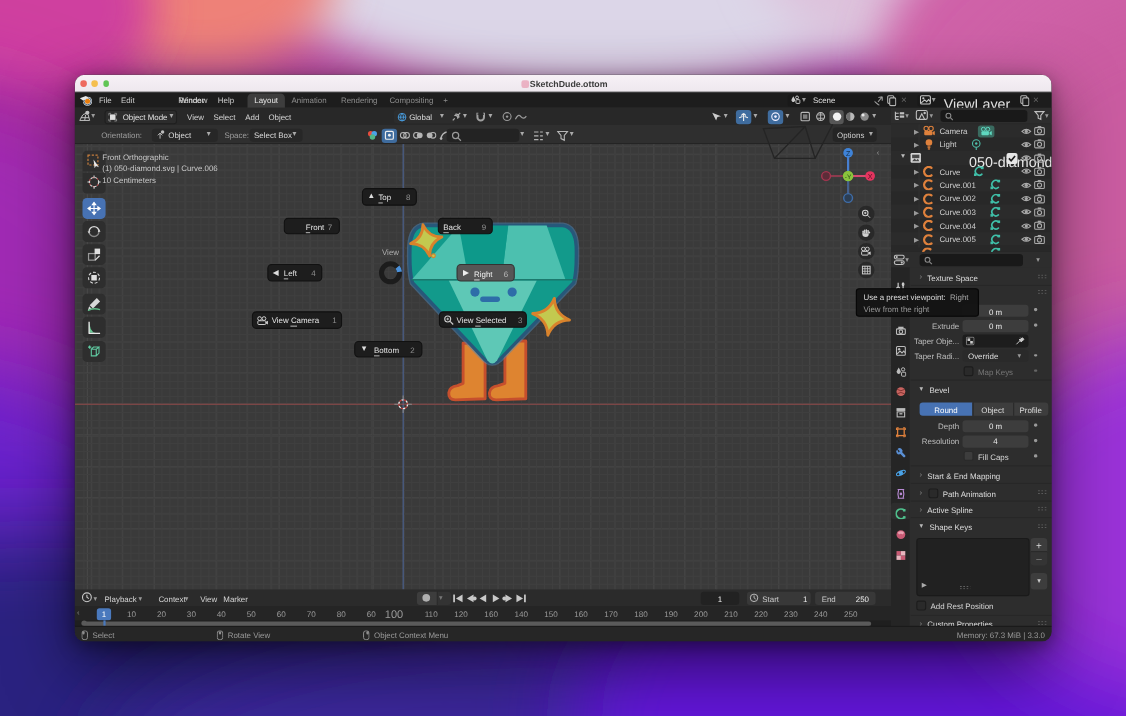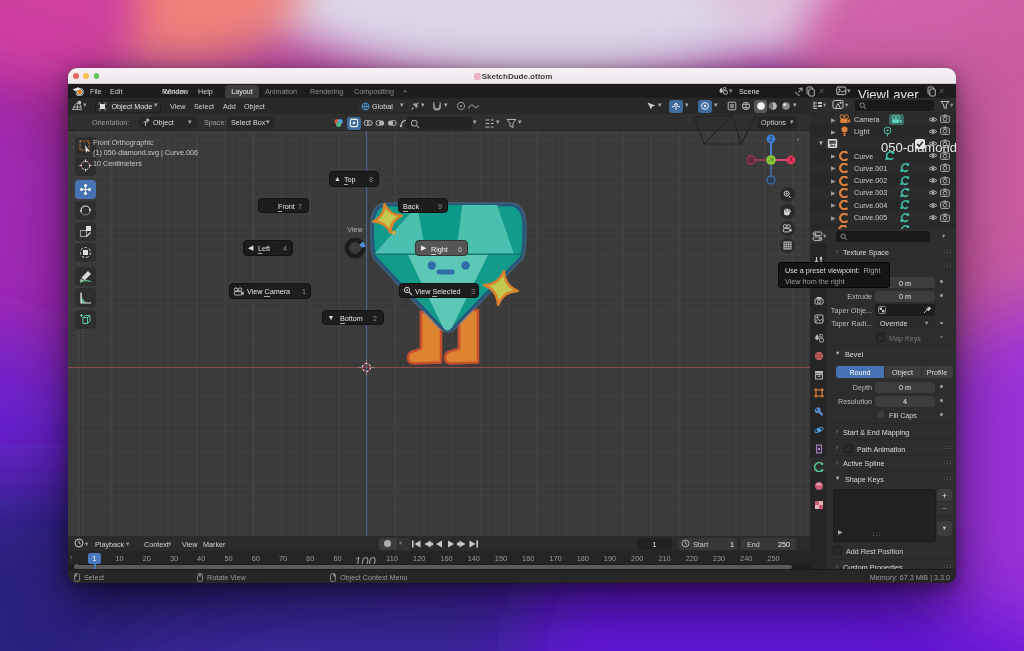--- a/index.html
+++ b/index.html
@@ -1009,21 +1009,21 @@
     <div class="txt" style="left:20px;top:18px;width:13px;text-align:center;color:#fff;">1</div>
     <div class="txt" style="left:36.5px;top:17.5px;width:30px;text-align:center;font-size:7.4px;color:#9a9a9a;">10</div>
     <div class="txt" style="left:63.8px;top:17.5px;width:30px;text-align:center;font-size:7.4px;color:#9a9a9a;">20</div>
     <div class="txt" style="left:91.0px;top:17.5px;width:30px;text-align:center;font-size:7.4px;color:#9a9a9a;">30</div>
     <div class="txt" style="left:118.2px;top:17.5px;width:30px;text-align:center;font-size:7.4px;color:#9a9a9a;">40</div>
     <div class="txt" style="left:145.5px;top:17.5px;width:30px;text-align:center;font-size:7.4px;color:#9a9a9a;">50</div>
     <div class="txt" style="left:172.8px;top:17.5px;width:30px;text-align:center;font-size:7.4px;color:#9a9a9a;">60</div>
     <div class="txt" style="left:200.0px;top:17.5px;width:30px;text-align:center;font-size:7.4px;color:#9a9a9a;">70</div>
     <div class="txt" style="left:227.2px;top:17.5px;width:30px;text-align:center;font-size:7.4px;color:#9a9a9a;">80</div>
     <div class="txt" style="left:254.5px;top:17.5px;width:30px;text-align:center;font-size:7.4px;color:#9a9a9a;">60</div>
-    <div class="txt" style="left:281.8px;top:17.5px;width:30px;text-align:center;font-size:13px;color:#9a9a9a;font-style:italic;">100</div>
+    <div class="txt" style="left:281.8px;top:17.5px;width:30px;text-align:left;font-size:10px;color:#9a9a9a;">100</div>
     <div class="txt" style="left:309.0px;top:17.5px;width:30px;text-align:center;font-size:7.4px;color:#9a9a9a;">110</div>
     <div class="txt" style="left:336.2px;top:17.5px;width:30px;text-align:center;font-size:7.4px;color:#9a9a9a;">120</div>
     <div class="txt" style="left:363.5px;top:17.5px;width:30px;text-align:center;font-size:7.4px;color:#9a9a9a;">160</div>
     <div class="txt" style="left:390.8px;top:17.5px;width:30px;text-align:center;font-size:7.4px;color:#9a9a9a;">140</div>
     <div class="txt" style="left:418.0px;top:17.5px;width:30px;text-align:center;font-size:7.4px;color:#9a9a9a;">150</div>
     <div class="txt" style="left:445.2px;top:17.5px;width:30px;text-align:center;font-size:7.4px;color:#9a9a9a;">160</div>
     <div class="txt" style="left:472.5px;top:17.5px;width:30px;text-align:center;font-size:7.4px;color:#9a9a9a;">170</div>
     <div class="txt" style="left:499.8px;top:17.5px;width:30px;text-align:center;font-size:7.4px;color:#9a9a9a;">180</div>
     <div class="txt" style="left:527.0px;top:17.5px;width:30px;text-align:center;font-size:7.4px;color:#9a9a9a;">190</div>
     <div class="txt" style="left:554.2px;top:17.5px;width:30px;text-align:center;font-size:7.4px;color:#9a9a9a;">200</div>

